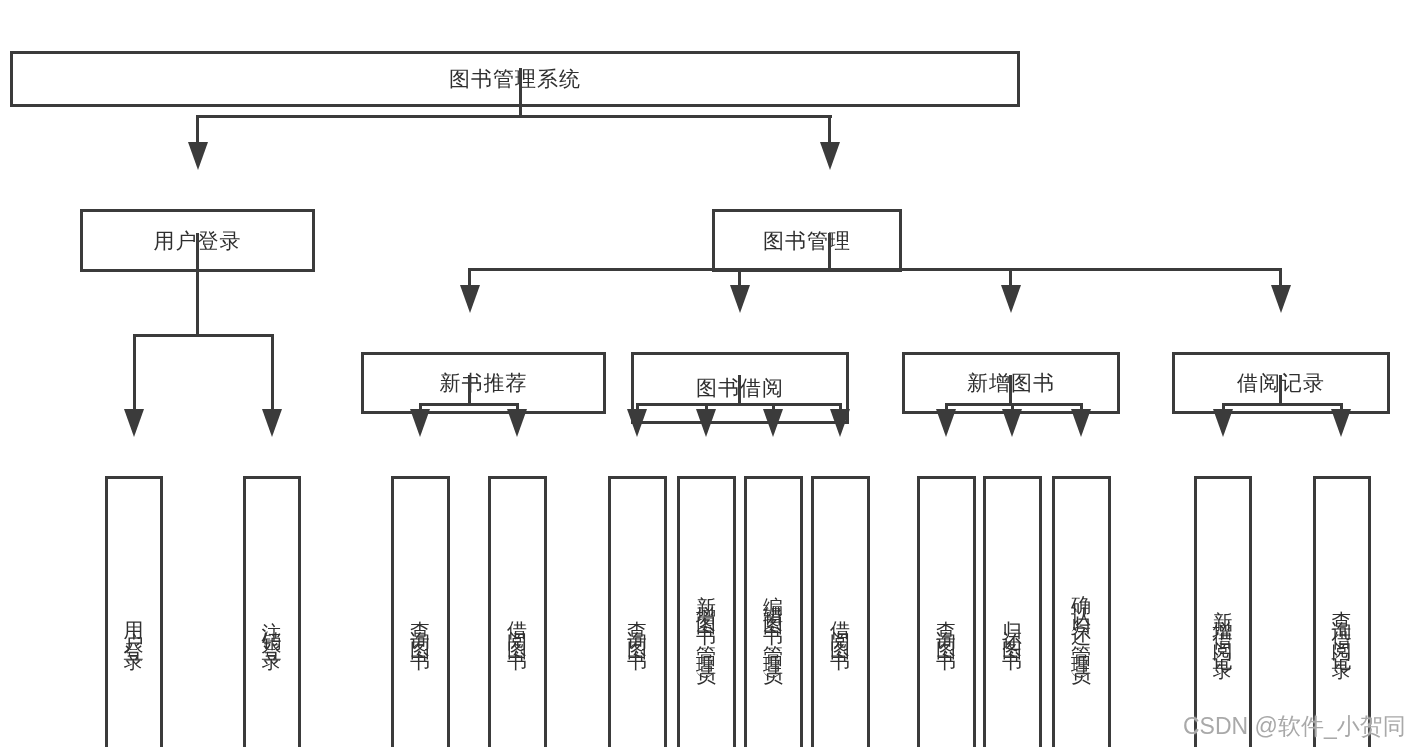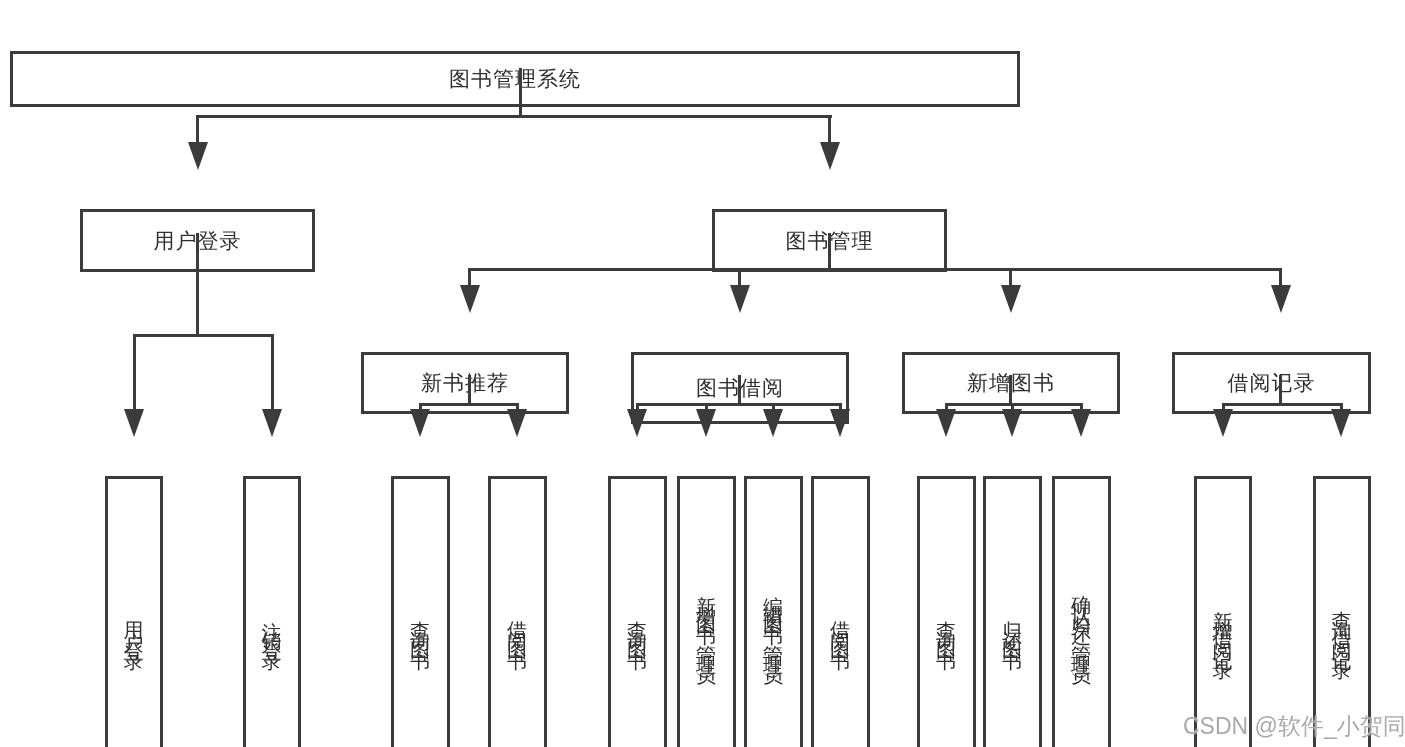--- a/index.html
+++ b/index.html
@@ -61,21 +61,21 @@
   <div class="box" style="left:10px;top:12px;width:1010px;height:56px">图书管理系统</div>
 
   <div class="vl" style="left:519px;top:68px;height:50px"></div>
   <div class="hl" style="left:196px;top:115px;width:636px"></div>
   <div class="vl" style="left:196px;top:115px;height:29px"></div>
   <div class="ar" style="left:188px;top:142px"></div>
   <div class="vl" style="left:828px;top:115px;height:29px"></div>
   <div class="ar" style="left:820px;top:142px"></div>
 
   <div class="box" style="left:80px;top:170px;width:235px;height:63px">用户登录</div>
-  <div class="box" style="left:712px;top:170px;width:235px;height:63px">图书管理</div>
+  <div class="box" style="left:712px;top:170px;width:190px;height:63px">图书管理</div>
 
   <div class="vl" style="left:196px;top:233px;height:104px"></div>
   <div class="hl" style="left:133px;top:334px;width:141px"></div>
   <div class="vl" style="left:133px;top:334px;height:77px"></div>
   <div class="ar" style="left:124px;top:409px"></div>
   <div class="vl" style="left:271px;top:334px;height:77px"></div>
   <div class="ar" style="left:262px;top:409px"></div>
 
   <div class="box vbox" style="left:105px;top:437px;width:58px;height:300px">用户登录</div>
   <div class="box vbox" style="left:243px;top:437px;width:58px;height:300px">注销登录</div>
@@ -84,24 +84,24 @@
   <div class="hl" style="left:468px;top:268px;width:814px"></div>
   <div class="vl" style="left:468px;top:268px;height:19px"></div>
   <div class="ar" style="left:460px;top:285px"></div>
   <div class="vl" style="left:738px;top:268px;height:19px"></div>
   <div class="ar" style="left:730px;top:285px"></div>
   <div class="vl" style="left:1009px;top:268px;height:19px"></div>
   <div class="ar" style="left:1001px;top:285px"></div>
   <div class="vl" style="left:1279px;top:268px;height:19px"></div>
   <div class="ar" style="left:1271px;top:285px"></div>
 
-  <div class="box" style="left:361px;top:313px;width:208px;height:62px">新书推荐</div>
+  <div class="box" style="left:361px;top:313px;width:245px;height:62px">新书推荐</div>
   <div class="box" style="left:631px;top:313px;width:218px;height:72px">图书借阅</div>
   <div class="box" style="left:902px;top:313px;width:218px;height:62px">新增图书</div>
-  <div class="box" style="left:1172px;top:313px;width:199px;height:62px">借阅记录</div>
+  <div class="box" style="left:1172px;top:313px;width:218px;height:62px">借阅记录</div>
 
   <div class="vl" style="left:468px;top:375px;height:31px"></div>
   <div class="hl" style="left:419px;top:403px;width:100px"></div>
   <div class="vl" style="left:419px;top:403px;height:8px"></div>
   <div class="ar" style="left:410px;top:409px"></div>
   <div class="vl" style="left:516px;top:403px;height:8px"></div>
   <div class="ar" style="left:507px;top:409px"></div>
 
   <div class="box vbox" style="left:391px;top:437px;width:59px;height:298px">查询图书</div>
   <div class="box vbox" style="left:488px;top:437px;width:59px;height:298px">借阅图书</div>

